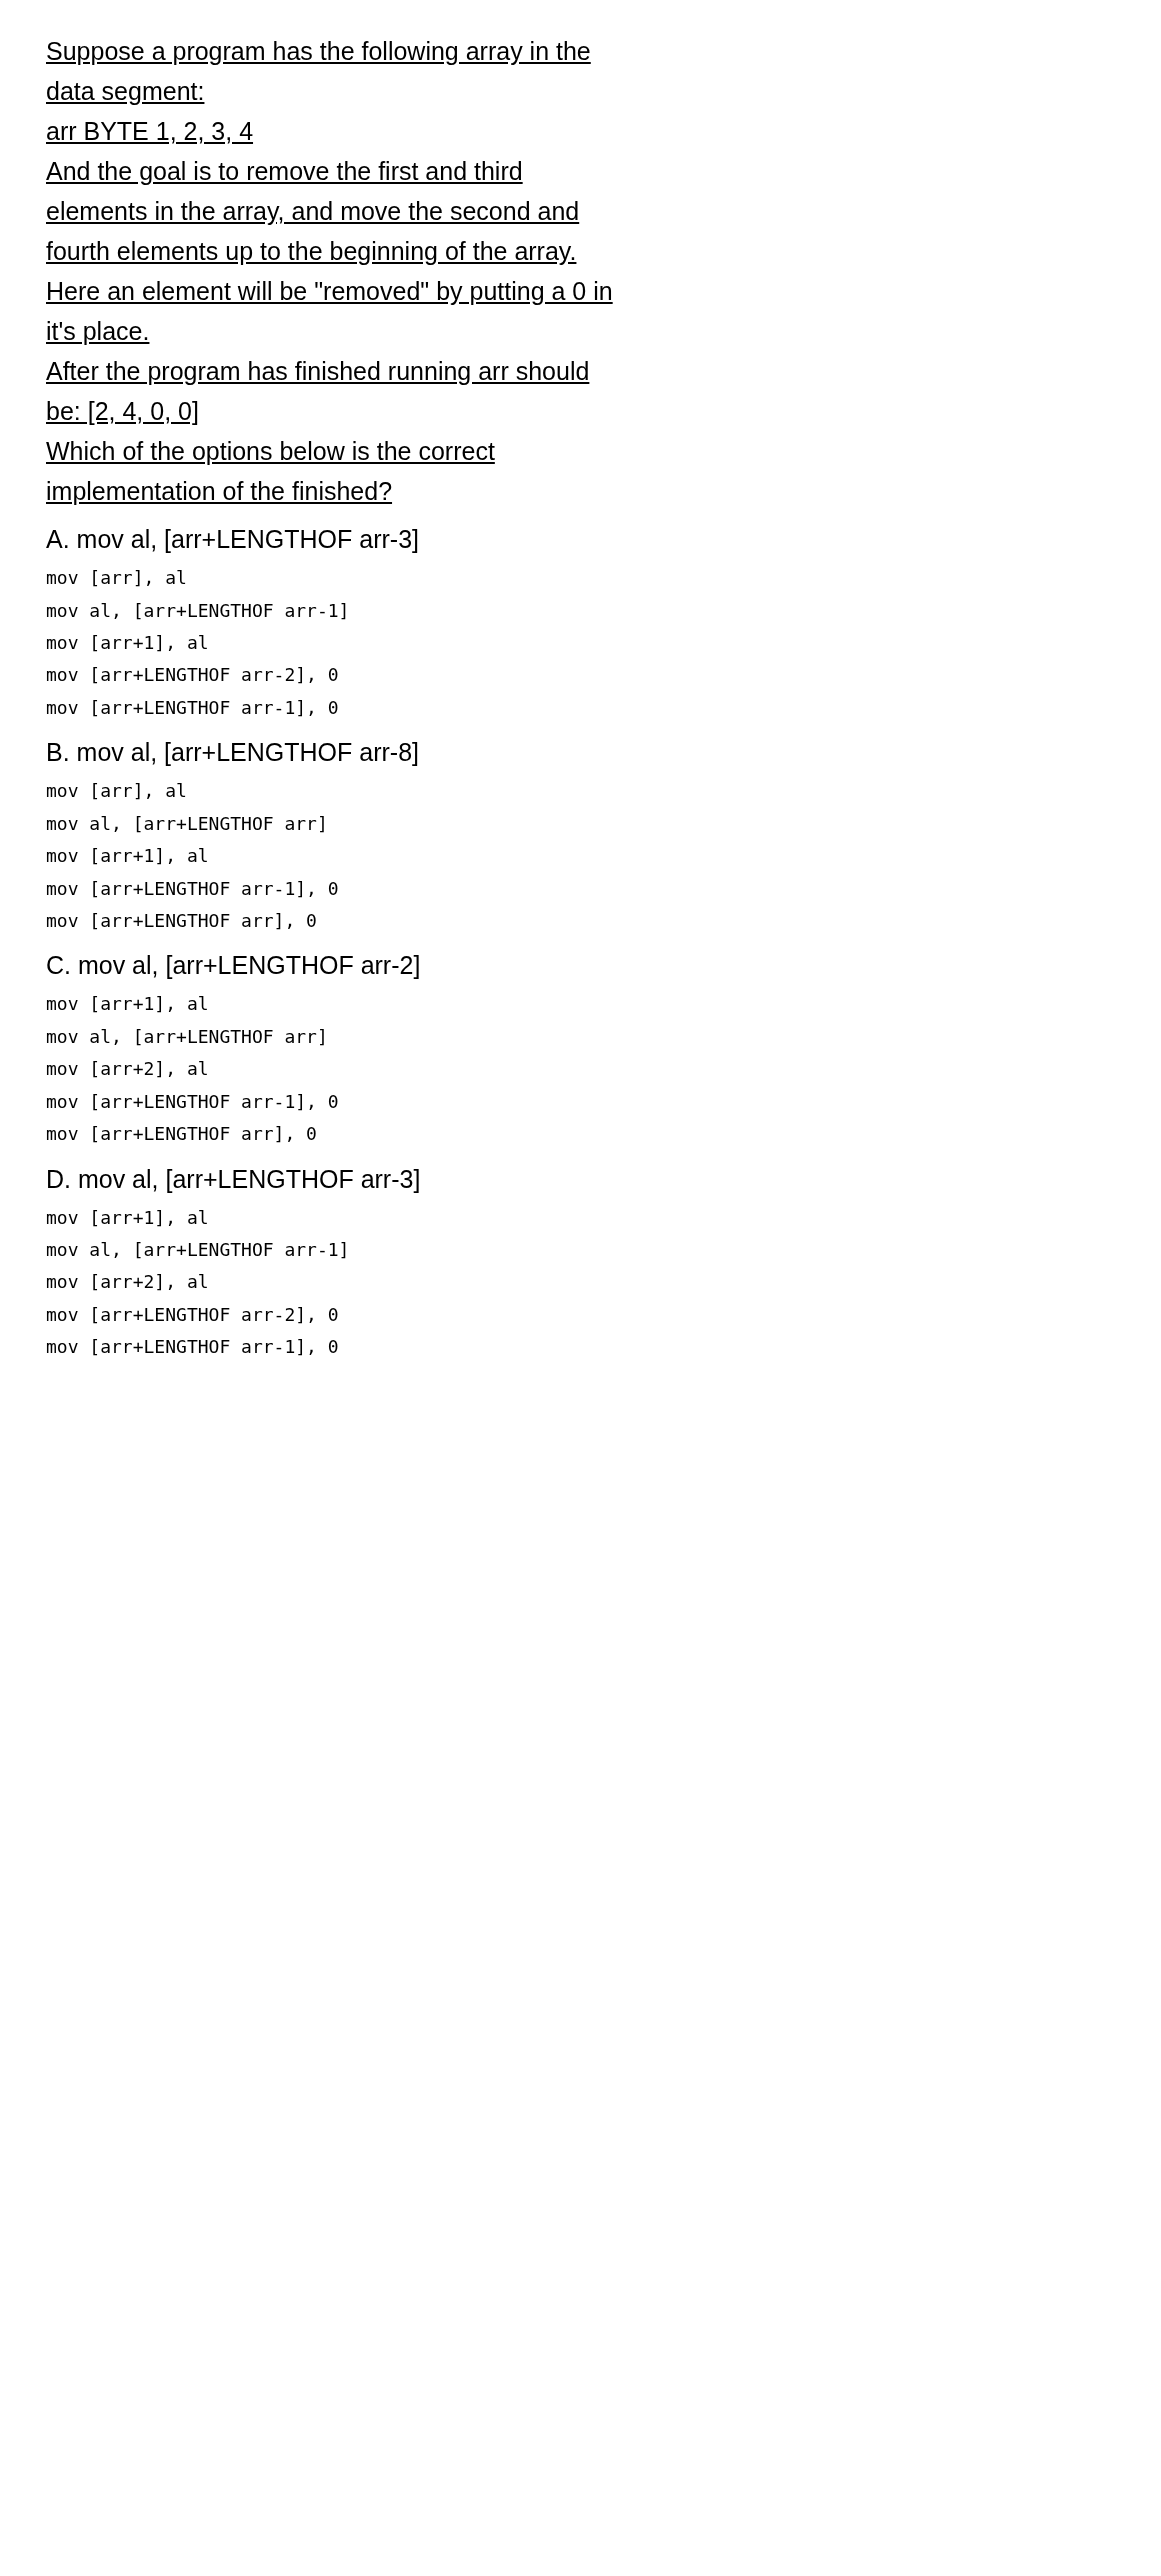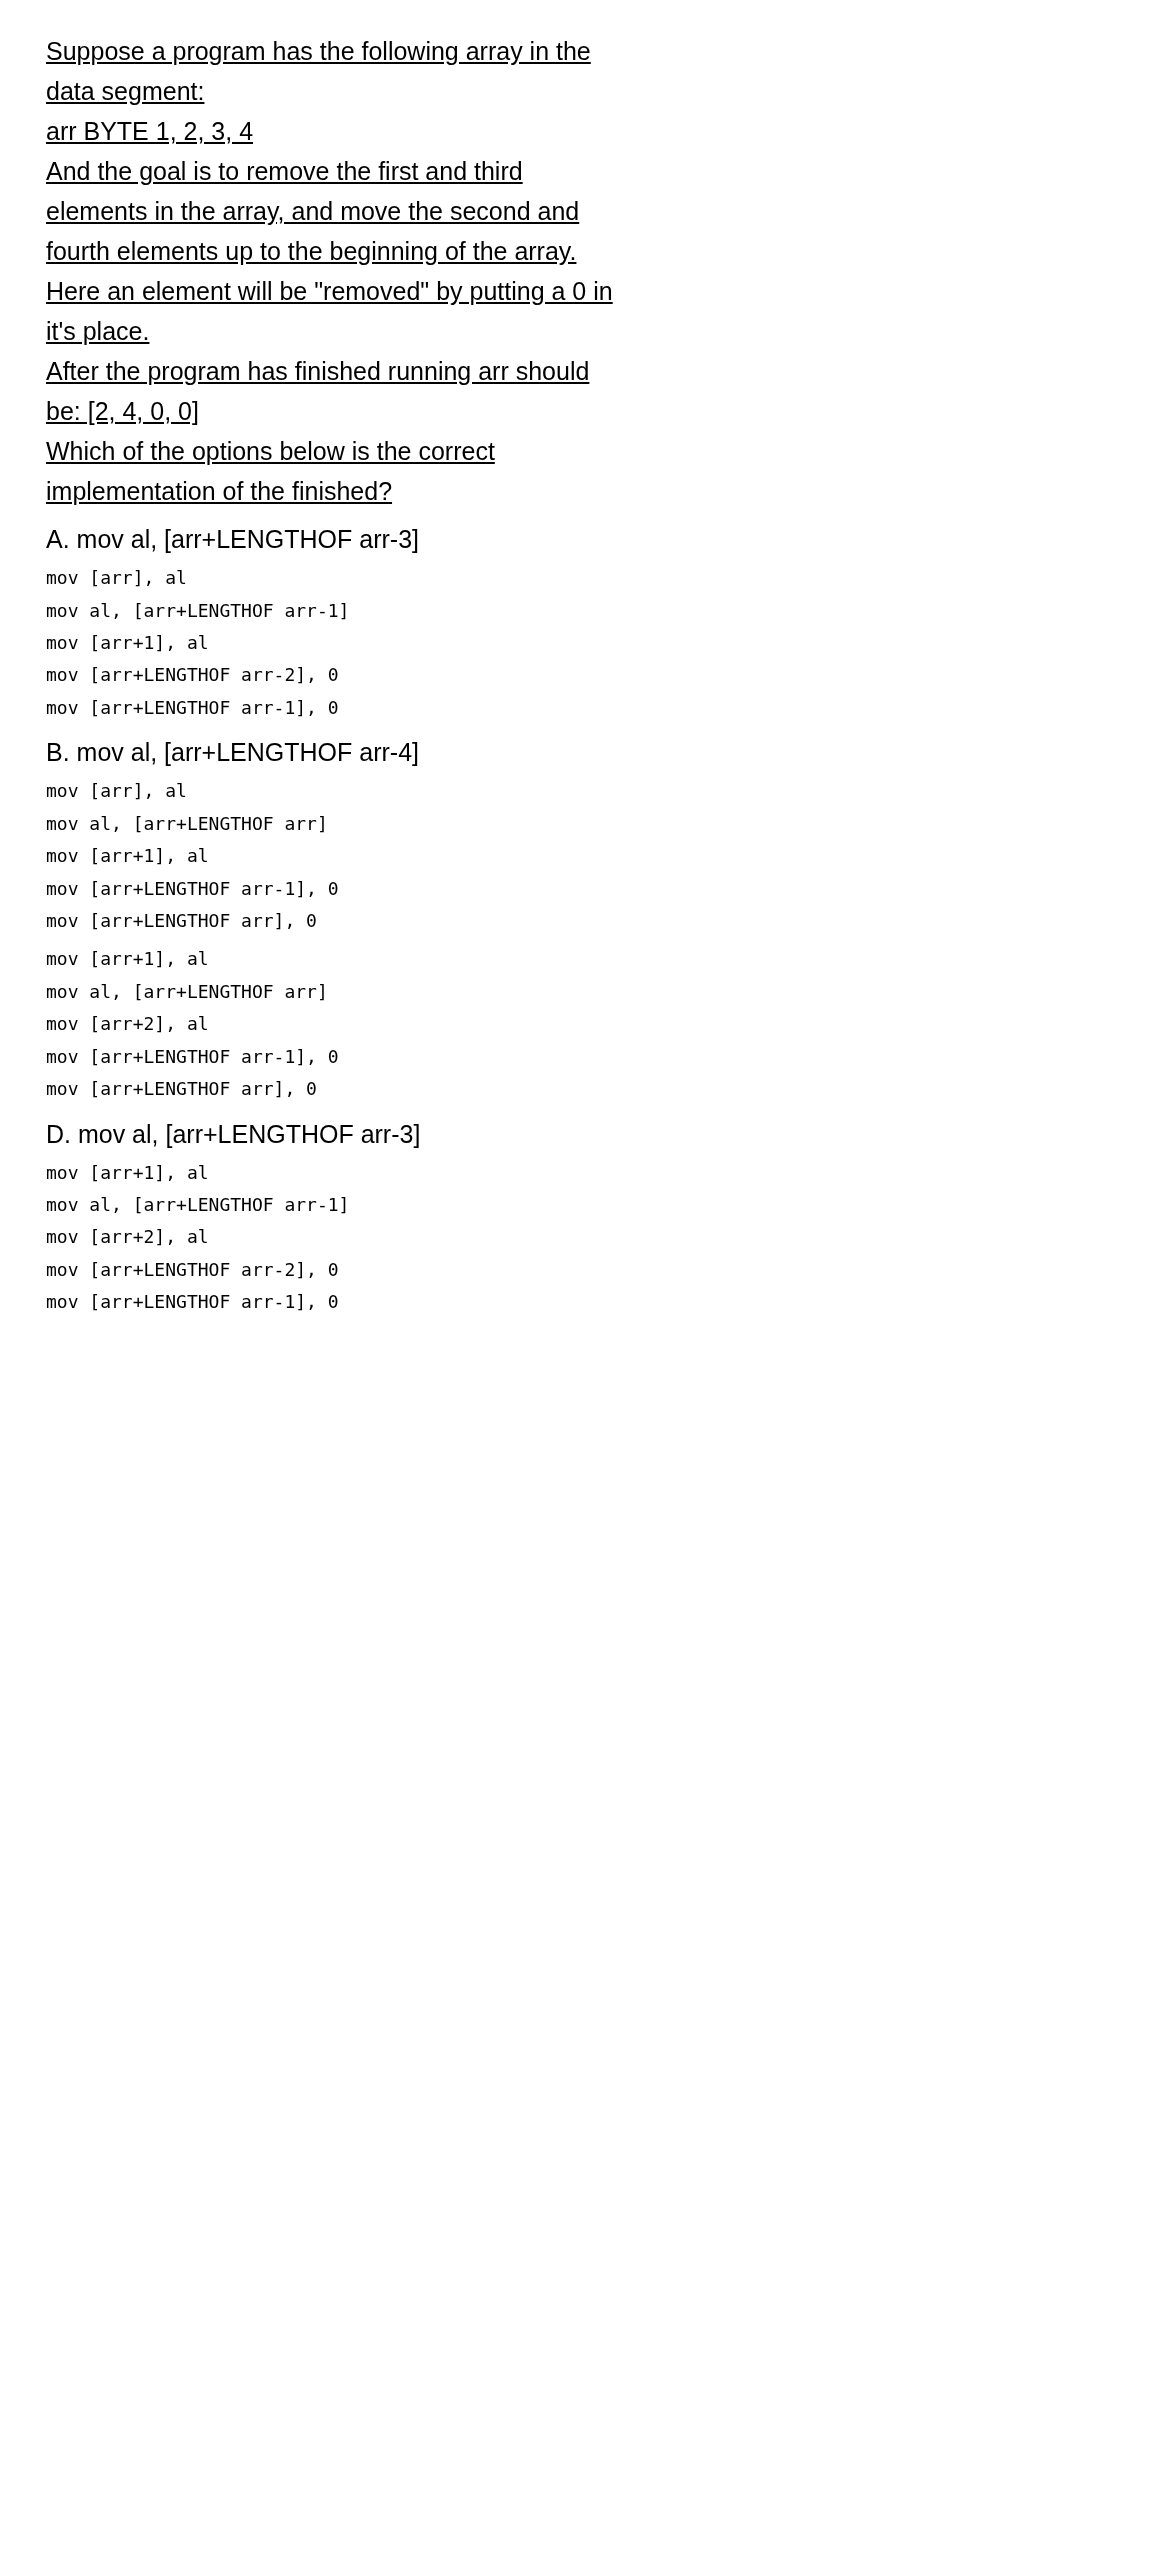--- a/index.html
+++ b/index.html
@@ -65,29 +65,30 @@
   <div style="margin-top: 6.2px;">
     <span class="option-label">A. mov al, [arr+LENGTHOF arr-3]</span>
     <span class="code-line">mov [arr], al</span>
     <span class="code-line">mov al, [arr+LENGTHOF arr-1]</span>
     <span class="code-line">mov [arr+1], al</span>
     <span class="code-line">mov [arr+LENGTHOF arr-2], 0</span>
     <span class="code-line">mov [arr+LENGTHOF arr-1], 0</span>
   </div>
 
   <div style="margin-top: 6.2px;">
-    <span class="option-label">B. mov al, [arr+LENGTHOF arr-4]</span>
+    <span class="option-label">B. mov al, [arr+LENGTHOF arr-8]</span>
     <span class="code-line">mov [arr], al</span>
     <span class="code-line">mov al, [arr+LENGTHOF arr]</span>
     <span class="code-line">mov [arr+1], al</span>
     <span class="code-line">mov [arr+LENGTHOF arr-1], 0</span>
     <span class="code-line">mov [arr+LENGTHOF arr], 0</span>
   </div>
 
   <div style="margin-top: 6.2px;">
+    <span class="option-label">C. mov al, [arr+LENGTHOF arr-2]</span>
     <span class="code-line">mov [arr+1], al</span>
     <span class="code-line">mov al, [arr+LENGTHOF arr]</span>
     <span class="code-line">mov [arr+2], al</span>
     <span class="code-line">mov [arr+LENGTHOF arr-1], 0</span>
     <span class="code-line">mov [arr+LENGTHOF arr], 0</span>
   </div>
 
   <div style="margin-top: 6.2px;">
     <span class="option-label">D. mov al, [arr+LENGTHOF arr-3]</span>
     <span class="code-line">mov [arr+1], al</span>

